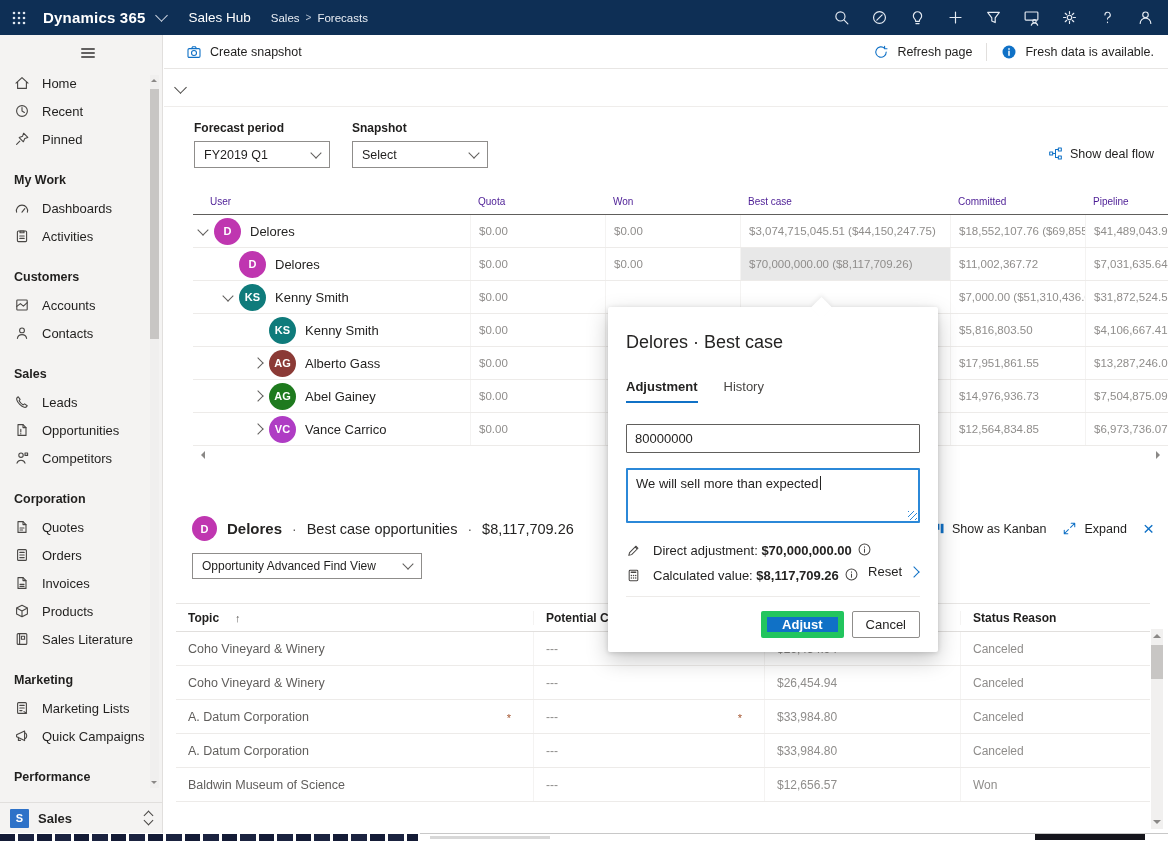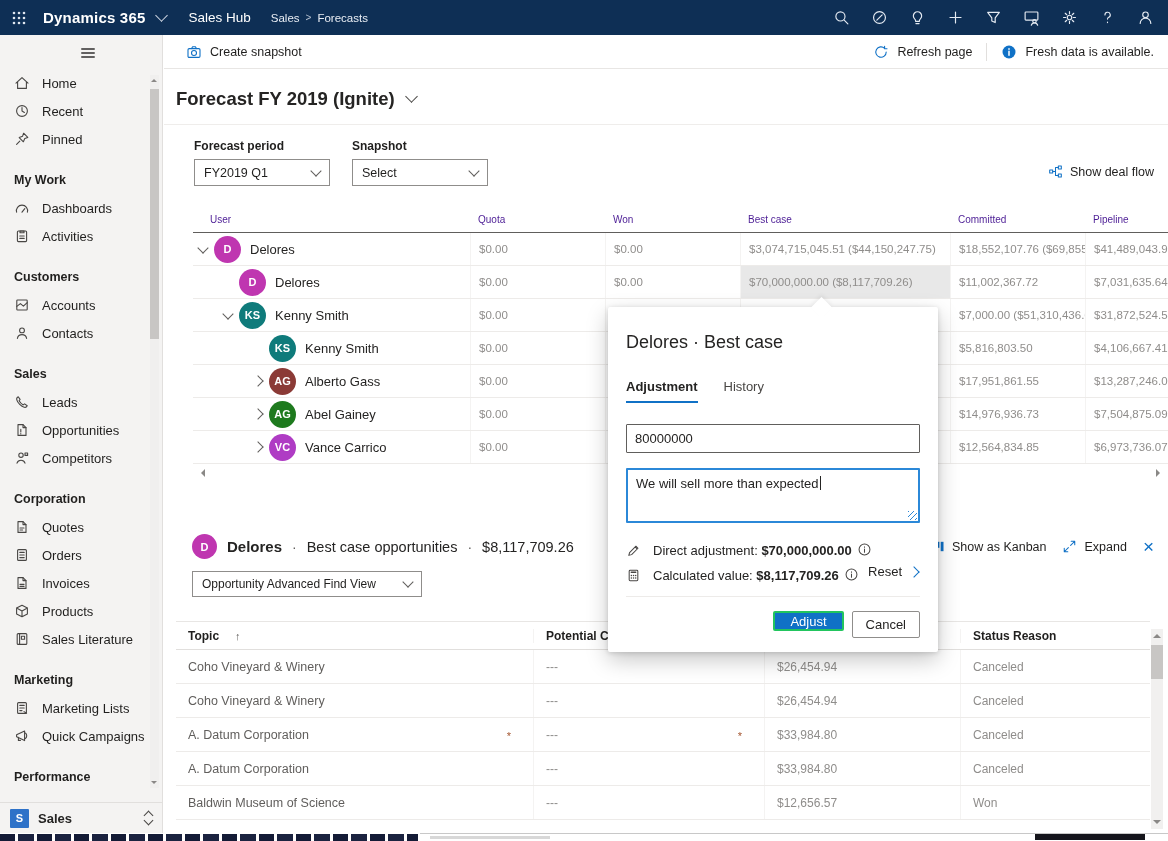--- a/index.html
+++ b/index.html
@@ -133,21 +133,21 @@
   .pp-info{margin-top:19px;position:relative;}
   .pp-irow{display:flex;align-items:center;gap:12px;margin-bottom:9px;}
   .pp-irow .ic{color:#484644;width:15px;height:15px;}
   .pp-itext{font-size:13px;color:#252423;}
   .pp-itext b{font-weight:700;}
   .info-o{width:13px;height:13px;color:#605e5c;margin-left:2px;vertical-align:-2px;}
   .pp-reset{position:absolute;right:2px;top:22px;display:flex;align-items:center;gap:8px;font-size:13px;color:#252423;cursor:pointer;}
   .pp-reset .rchev{width:8px;height:8px;border-right:1.6px solid #1071c6;border-bottom:1.6px solid #1071c6;transform:rotate(-45deg);}
   .pp-rule{border-top:1px solid #edebe9;margin-top:13px;}
   .pp-btns{display:flex;justify-content:flex-end;gap:8px;margin-top:14px;}
-  .btn-primary{background:#1071c6;color:#fff;border:2px solid #22c55e;font-size:13px;font-weight:400;height:20px;padding:0 15px;cursor:pointer;border-radius:2px;font-family:"Liberation Sans",sans-serif;}
+  .btn-primary{background:#1071c6;color:#fff;border:6px solid #22c55e;font-size:13px;font-weight:700;height:27px;padding:0 15px;cursor:pointer;border-radius:2px;font-family:"Liberation Sans",sans-serif;}
   .btn-std{background:#fff;color:#252423;border:1px solid #8f8d8b;font-size:13px;height:27px;padding:0 13px;cursor:pointer;border-radius:2px;font-family:"Liberation Sans",sans-serif;}
 
   
   .artifact{position:absolute;left:0;right:0;bottom:0;height:8px;background:#fff;z-index:50;}
   .artifact .line{position:absolute;left:420px;right:0;top:0;border-top:1px solid #c8c8c8;}
   .artifact .a1{position:absolute;left:0;bottom:0;width:418px;height:7px;
      background:repeating-linear-gradient(90deg,#141b36 0 15px,#fff 15px 18px,#1b2340 18px 34px,#fff 34px 37px);}
   .artifact .a2{position:absolute;left:430px;bottom:2px;width:120px;height:3px;background:#d8d8d8;}
   .artifact .a3{position:absolute;left:1035px;bottom:1px;width:110px;height:6px;background:#15151c;}
 </style>
@@ -443,21 +443,20 @@
         <span class="ic"><svg viewBox="0 0 16 16">
               <circle cx="8" cy="8" r="6.5" fill="#1071c6"></circle>
               <path d="M8 7.2v4M8 4.8v.4" stroke="#fff" stroke-width="1.5" stroke-linecap="round"></path>
             </svg></span>
         <span>Fresh data is available.</span>
       </span>
     </span>
   </div>
 
   <div class="title-row">
-    <span class="page-title">Forecast FY 2019 (Ignite)</span>
     <span class="title-chev"></span>
   </div>
   <div class="rule"></div>
 
   <div class="filters">
     <div class="f-group">
       <span class="f-label">Forecast period</span>
       <div class="selbox">
         <span>FY2019 Q1</span>
         <span class="chev"></span>

